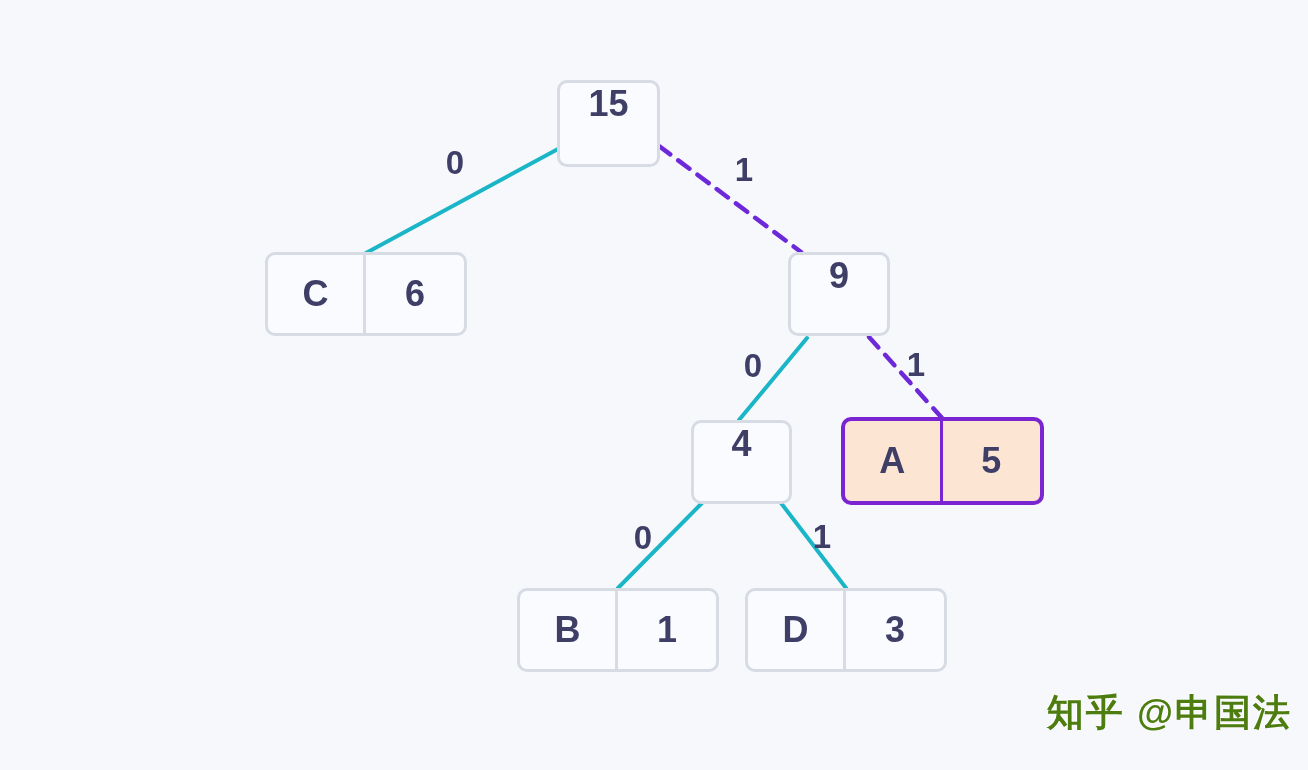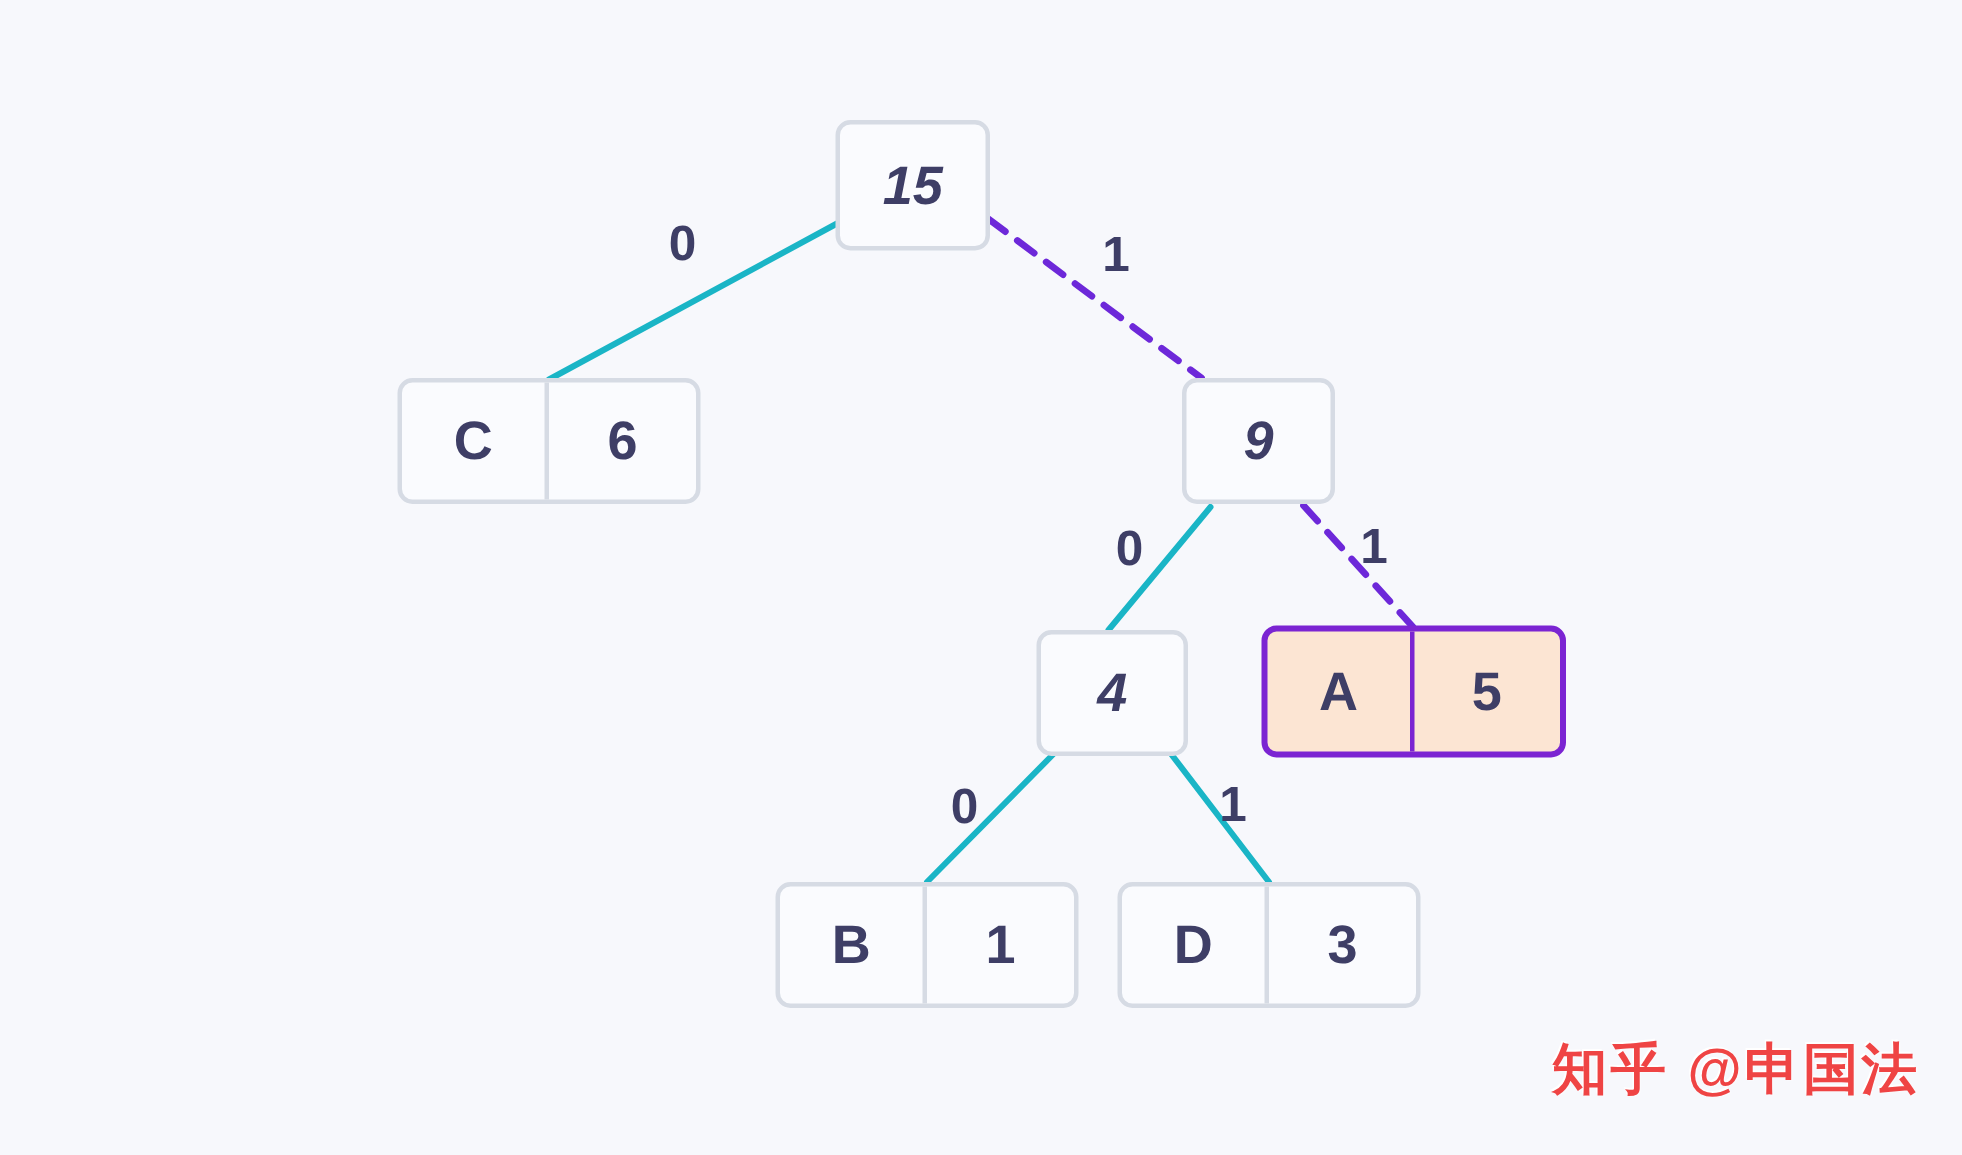--- a/index.html
+++ b/index.html
@@ -54,23 +54,21 @@
     align-items: stretch;
     background: var(--node-fill, #fafbfe);
     border: 3px solid var(--node-border, #d6dbe4);
     border-radius: 10px;
     color: var(--text, #3e3e66);
     font-size: 36px;
     font-weight: 600;
   }
 
   .node.internal {
-    align-items: center;
     justify-content: center;
-    font-style: italic;
   }
 
   .node.leaf .cell {
     flex: 1 1 50%;
     display: flex;
     align-items: center;
     justify-content: center;
   }
 
   .node.leaf .cell:first-child {
@@ -81,26 +79,26 @@
     background: var(--highlight-fill, #fce5d3);
     border: 4px solid var(--highlight-border, #7b24d2);
   }
 
   .node.leaf.highlight .cell:first-child {
     border-right: 3px solid var(--highlight-border, #7b24d2);
   }
 
   .watermark {
     position: absolute;
-    right: 28px;
+    right: 16px;
     top: 688px;
     font-size: 37px;
     font-weight: 700;
     letter-spacing: 2px;
-    color: #ef4444;
+    color: #4d7c0f;
     text-shadow: -1px -1px 0 rgba(255,255,255,0.95), 1px 1px 0 rgba(255,255,255,0.35);
     user-select: none;
   }
 </style>
 </head>
 <body>
 
 <div class="stage">
 
   <svg class="edge-layer" viewBox="0 0 1308 770">

